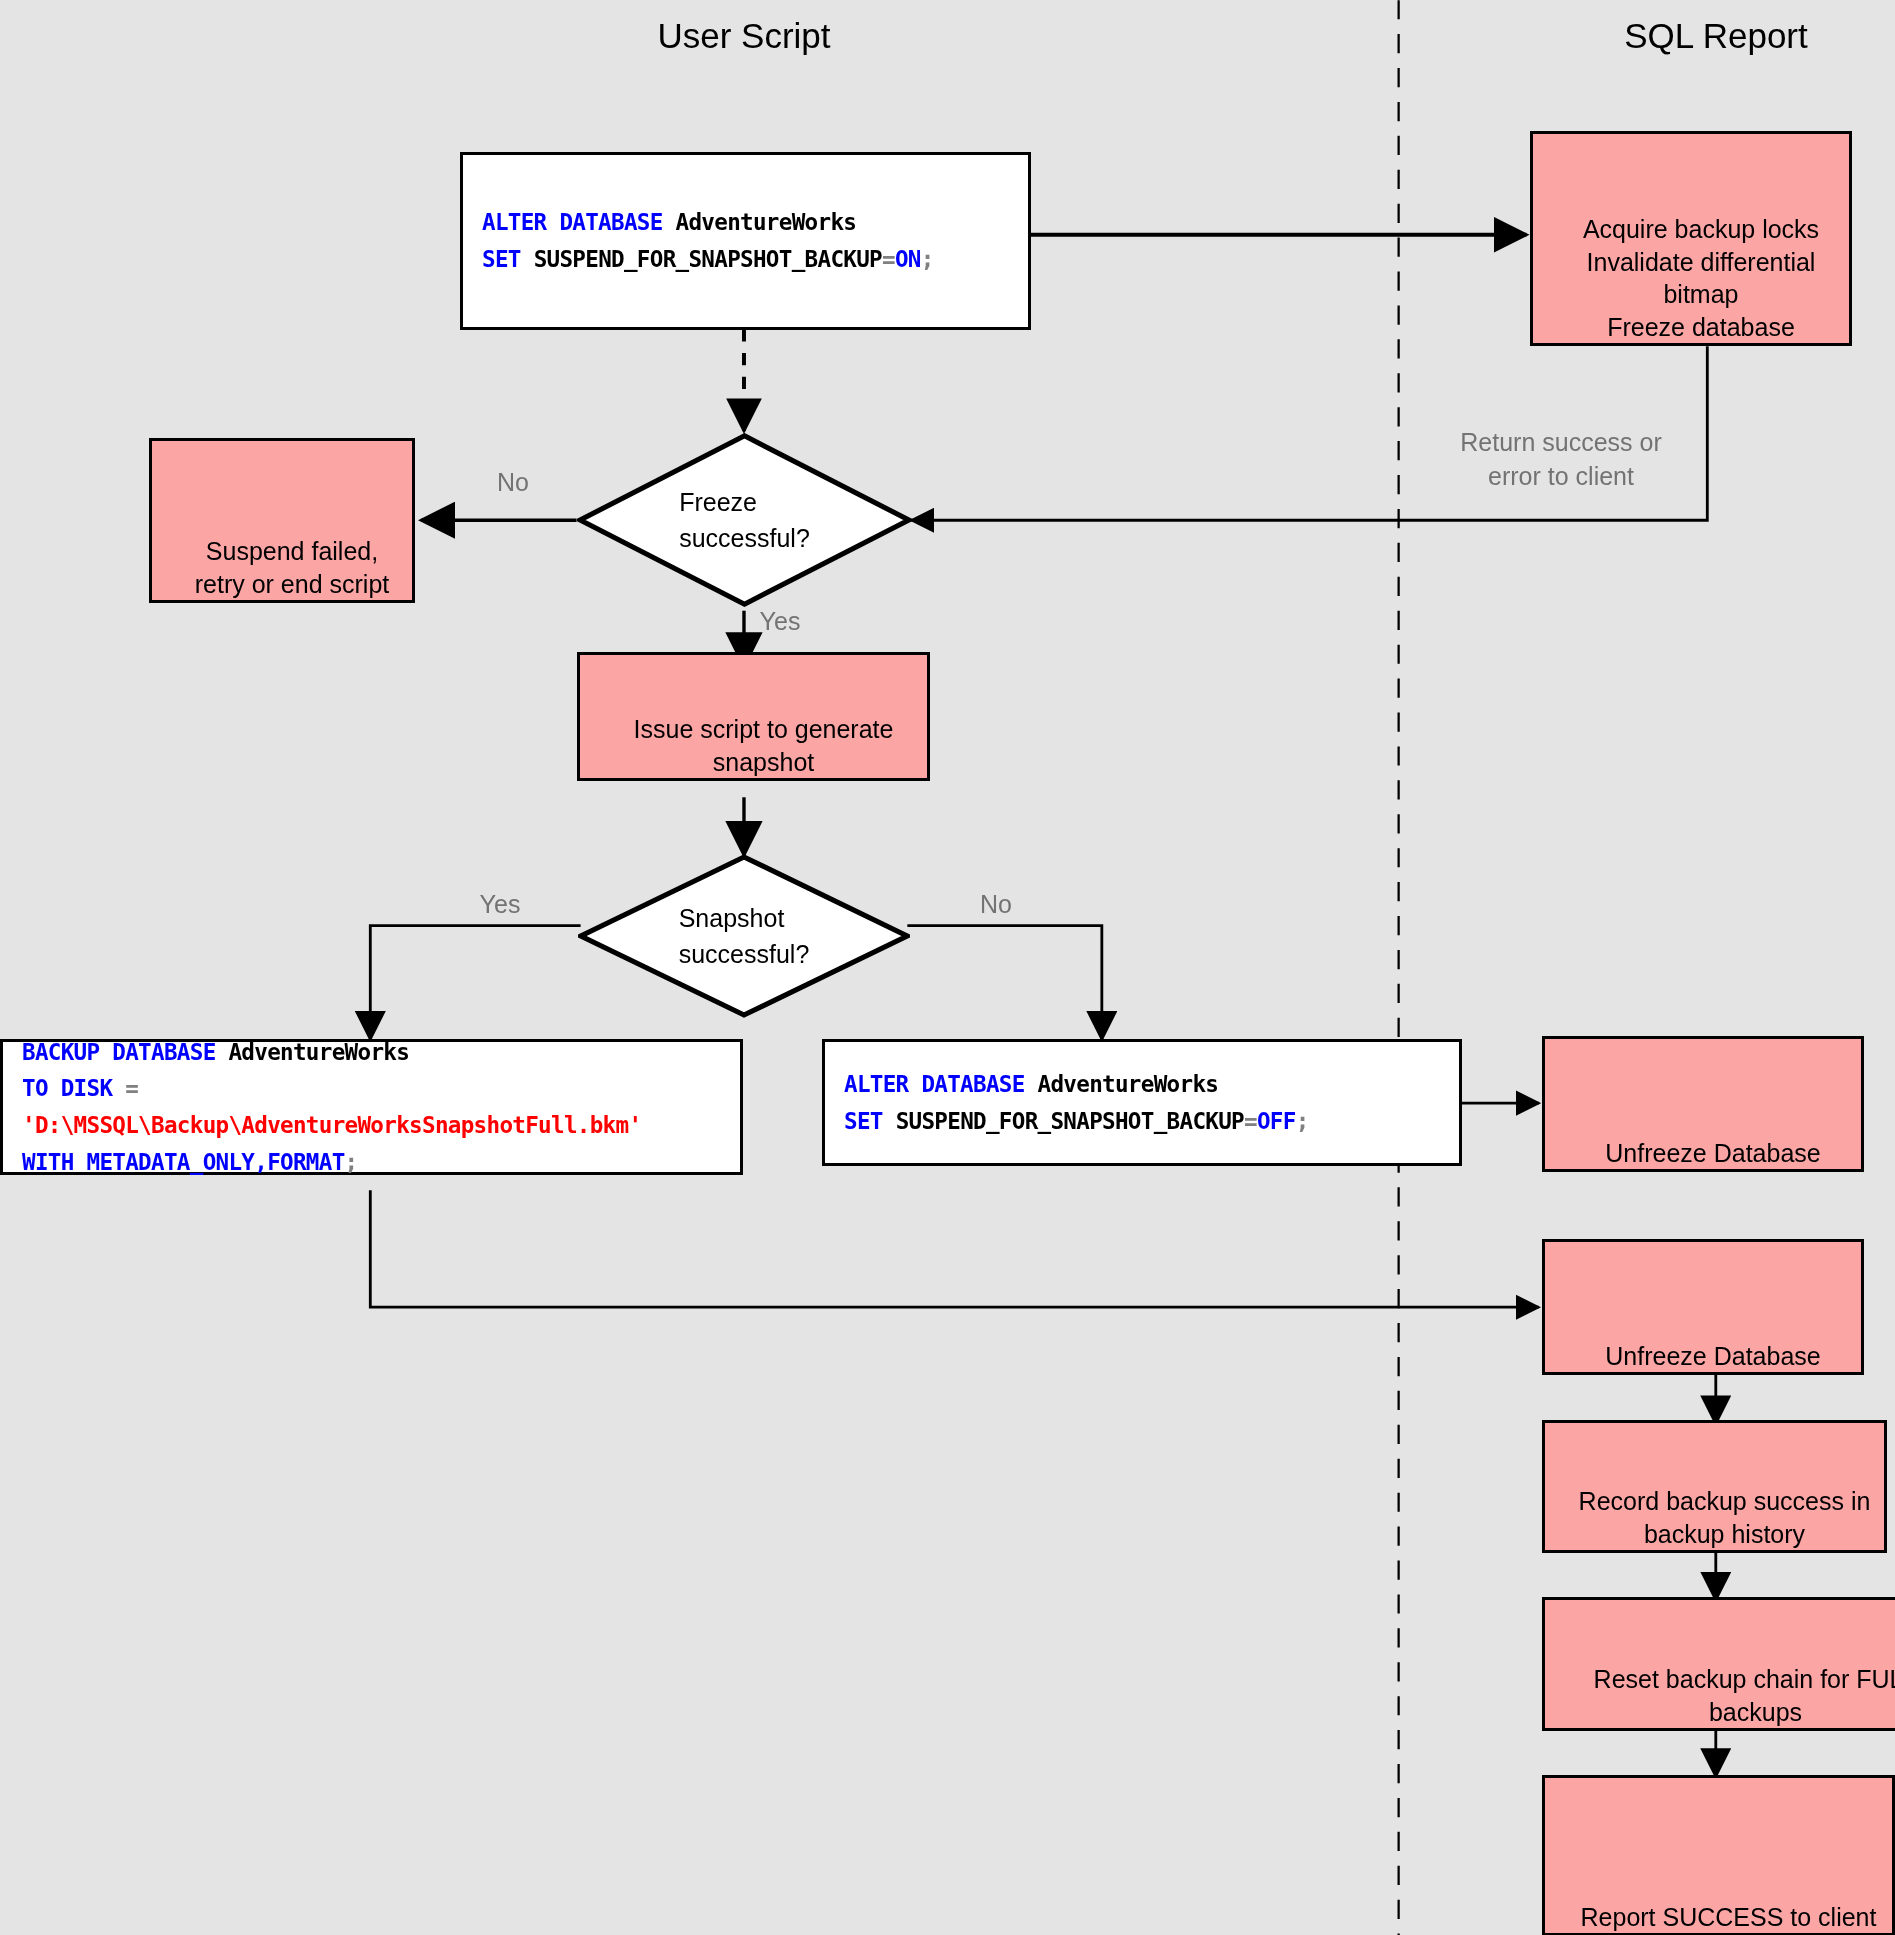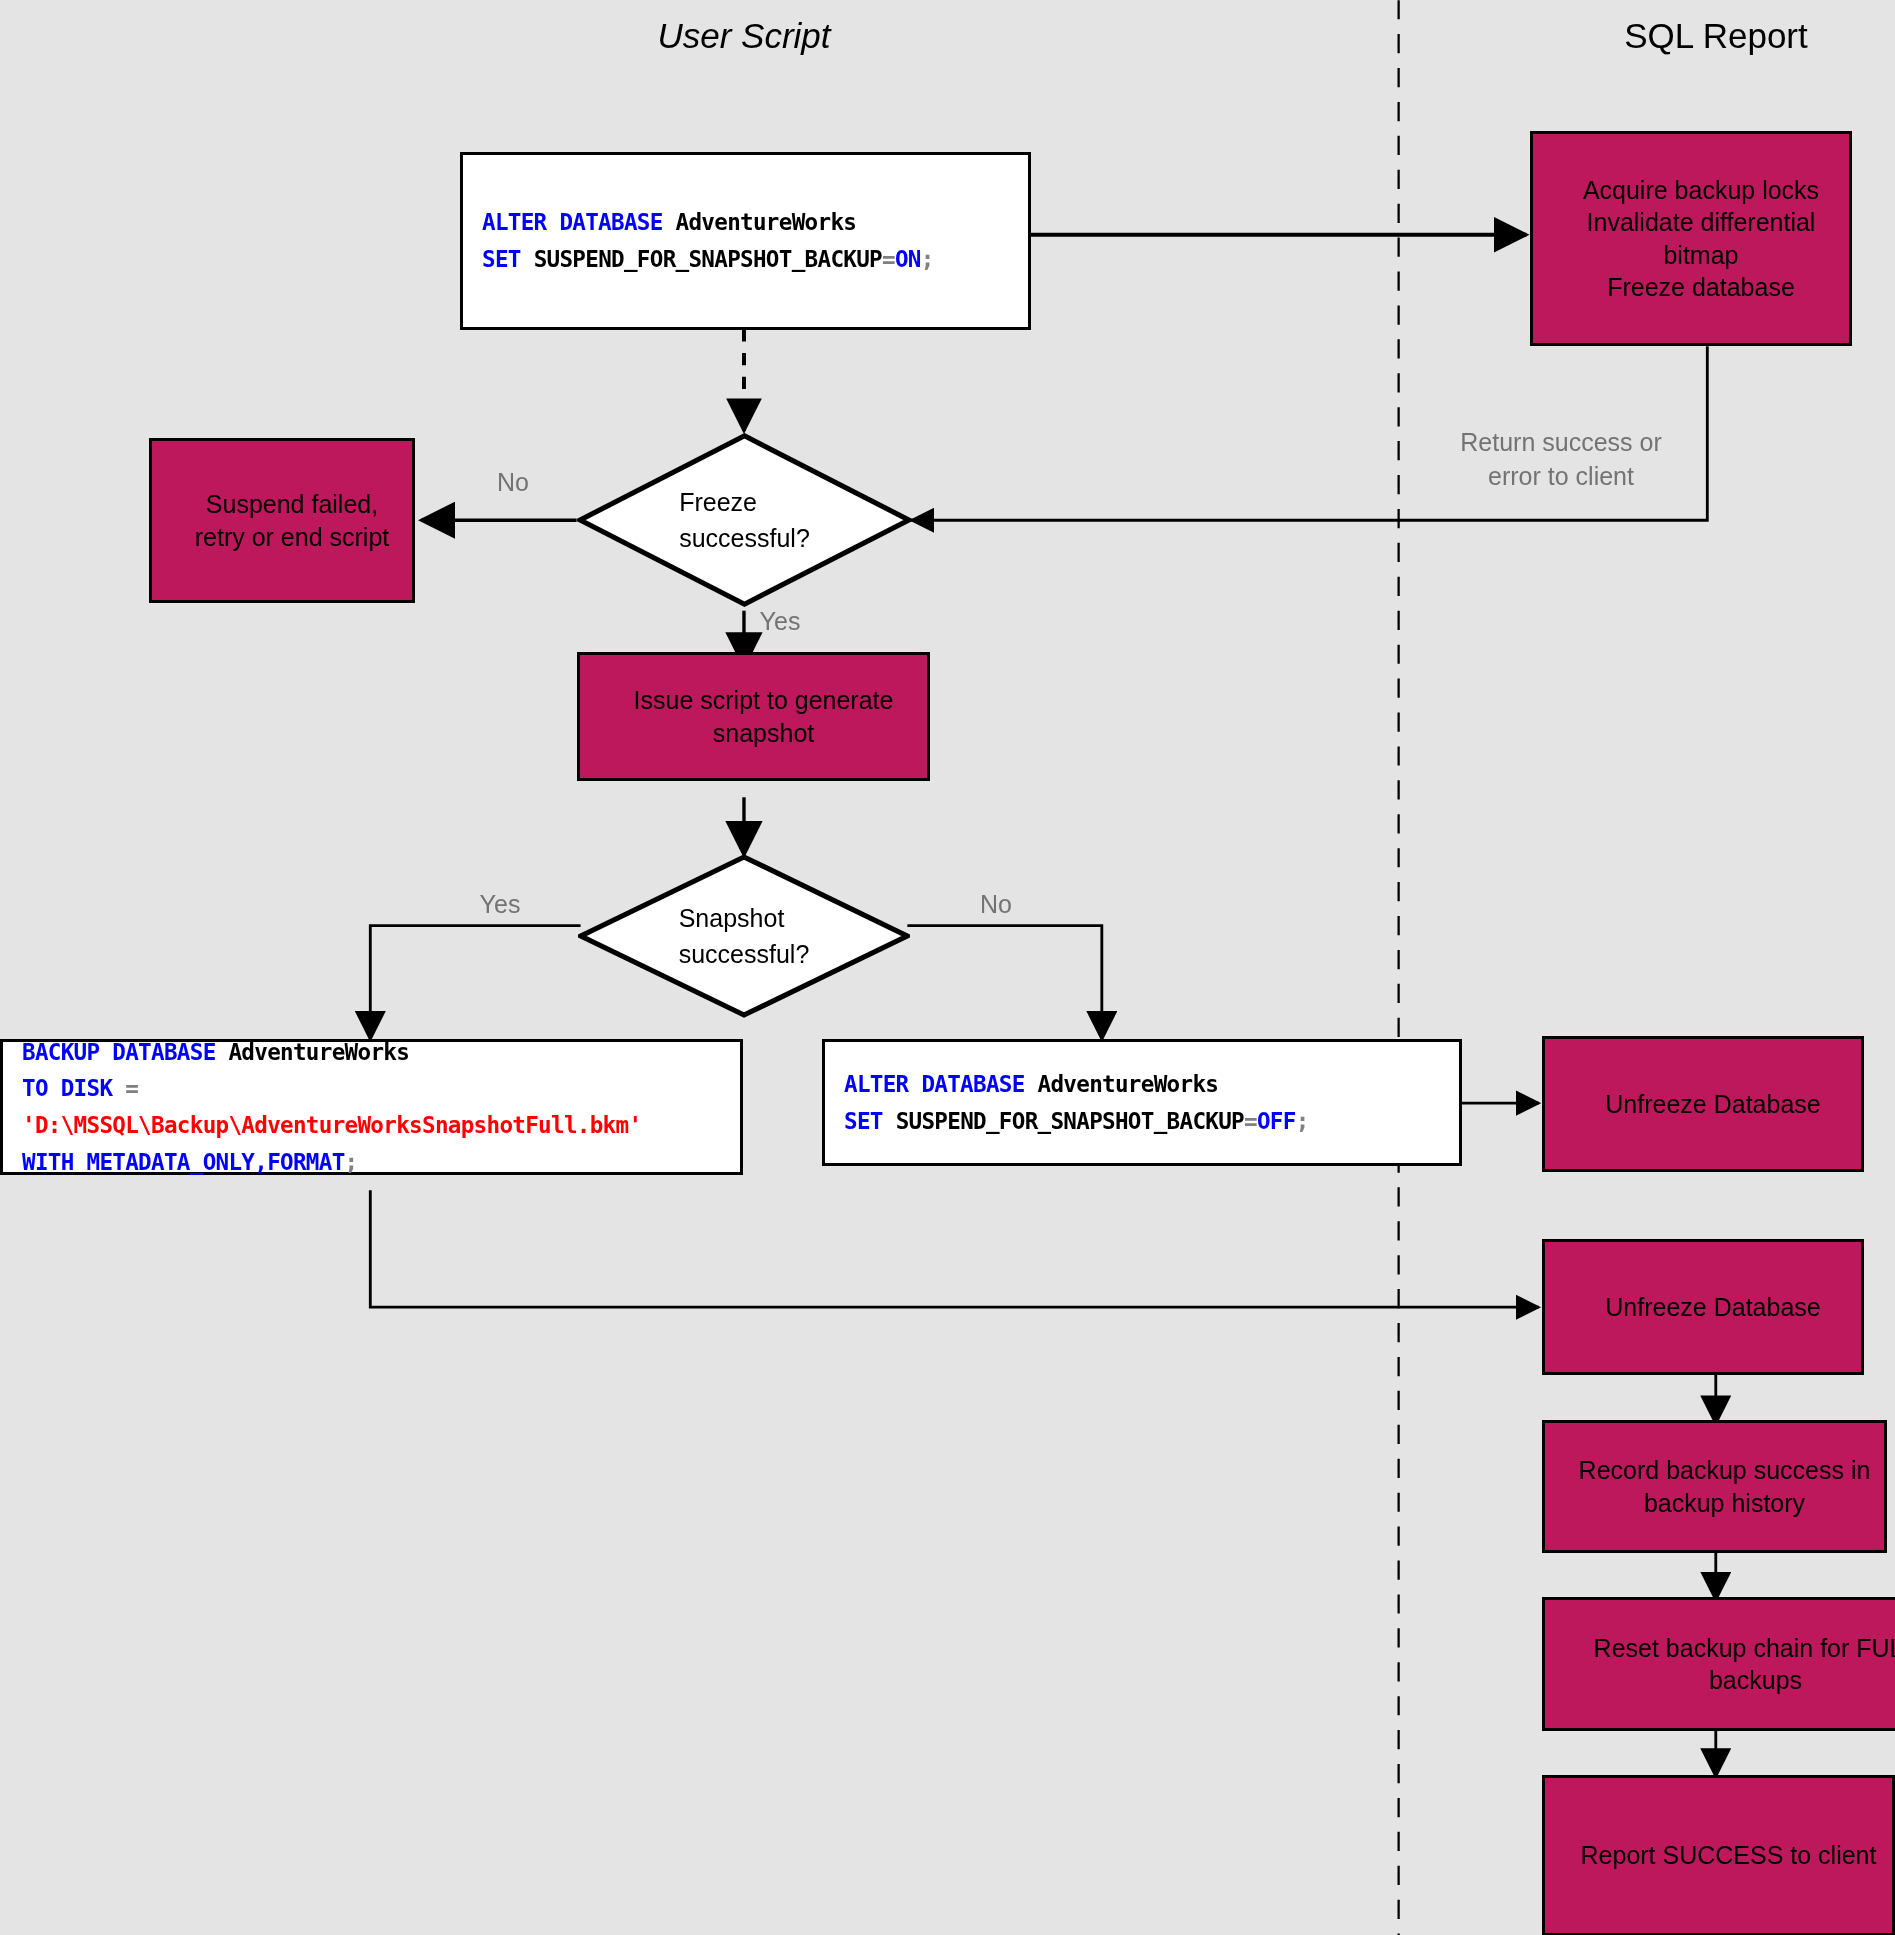--- a/index.html
+++ b/index.html
@@ -26,25 +26,25 @@
     position: absolute;
     font-size: 35px;
     color: #000;
     white-space: nowrap;
     text-align: center;
     transform: translateX(-50%);
     letter-spacing: 0px;
   }
   .node {
     position: absolute;
-    background: #be185d;
+    background: #fca5a5;
     border: 3.4px solid #000000;
     box-sizing: border-box;
     display: flex;
-    align-items: center;
+    align-items: flex-end;
     justify-content: center;
     padding-left: 20px;
   }
   .node-text {
     text-align: center;
     font-size: 25px;
     line-height: 1.30;
     color: #000;
     padding: 0 9px;
   }
@@ -135,21 +135,21 @@
 
     <path d="M655,2105 L655,2312 L2722,2312" fill="none" stroke="#000000" stroke-width="5" marker-end="url(#ah)"></path>
 
     <path d="M3035,2429 L3035,2518" fill="none" stroke="#000000" stroke-width="5" marker-end="url(#ahd)"></path>
 
     <path d="M3035,2742 L3035,2830" fill="none" stroke="#000000" stroke-width="5" marker-end="url(#ahd)"></path>
 
     <path d="M3035,3058 L3035,3142" fill="none" stroke="#000000" stroke-width="5" marker-end="url(#ahd)"></path>
   </svg>
 
-  <div class="lane-title" style="left:744px; top:16px;font-style:italic;">User Script</div>
+  <div class="lane-title" style="left:744px; top:16px;">User Script</div>
   <div class="lane-title" style="left:1716px; top:16px;">SQL Report</div>
 
   <div class="code-node" style="left:460px; top:152px; width:571px; height:178px;">
     <div class="code-text"><span class="kw">ALTER DATABASE </span><span class="id">AdventureWorks</span>
 <span class="kw">SET </span><span class="id">SUSPEND_FOR_SNAPSHOT_BACKUP</span><span class="op">=</span><span class="kw">ON</span><span class="pn">;</span></div>
   </div>
 
   <div class="node" style="left:1530px; top:131px; width:322px; height:215px;">
     <div class="node-text">Acquire backup locks<br>Invalidate differential<br>bitmap<br>Freeze database</div>
   </div>

